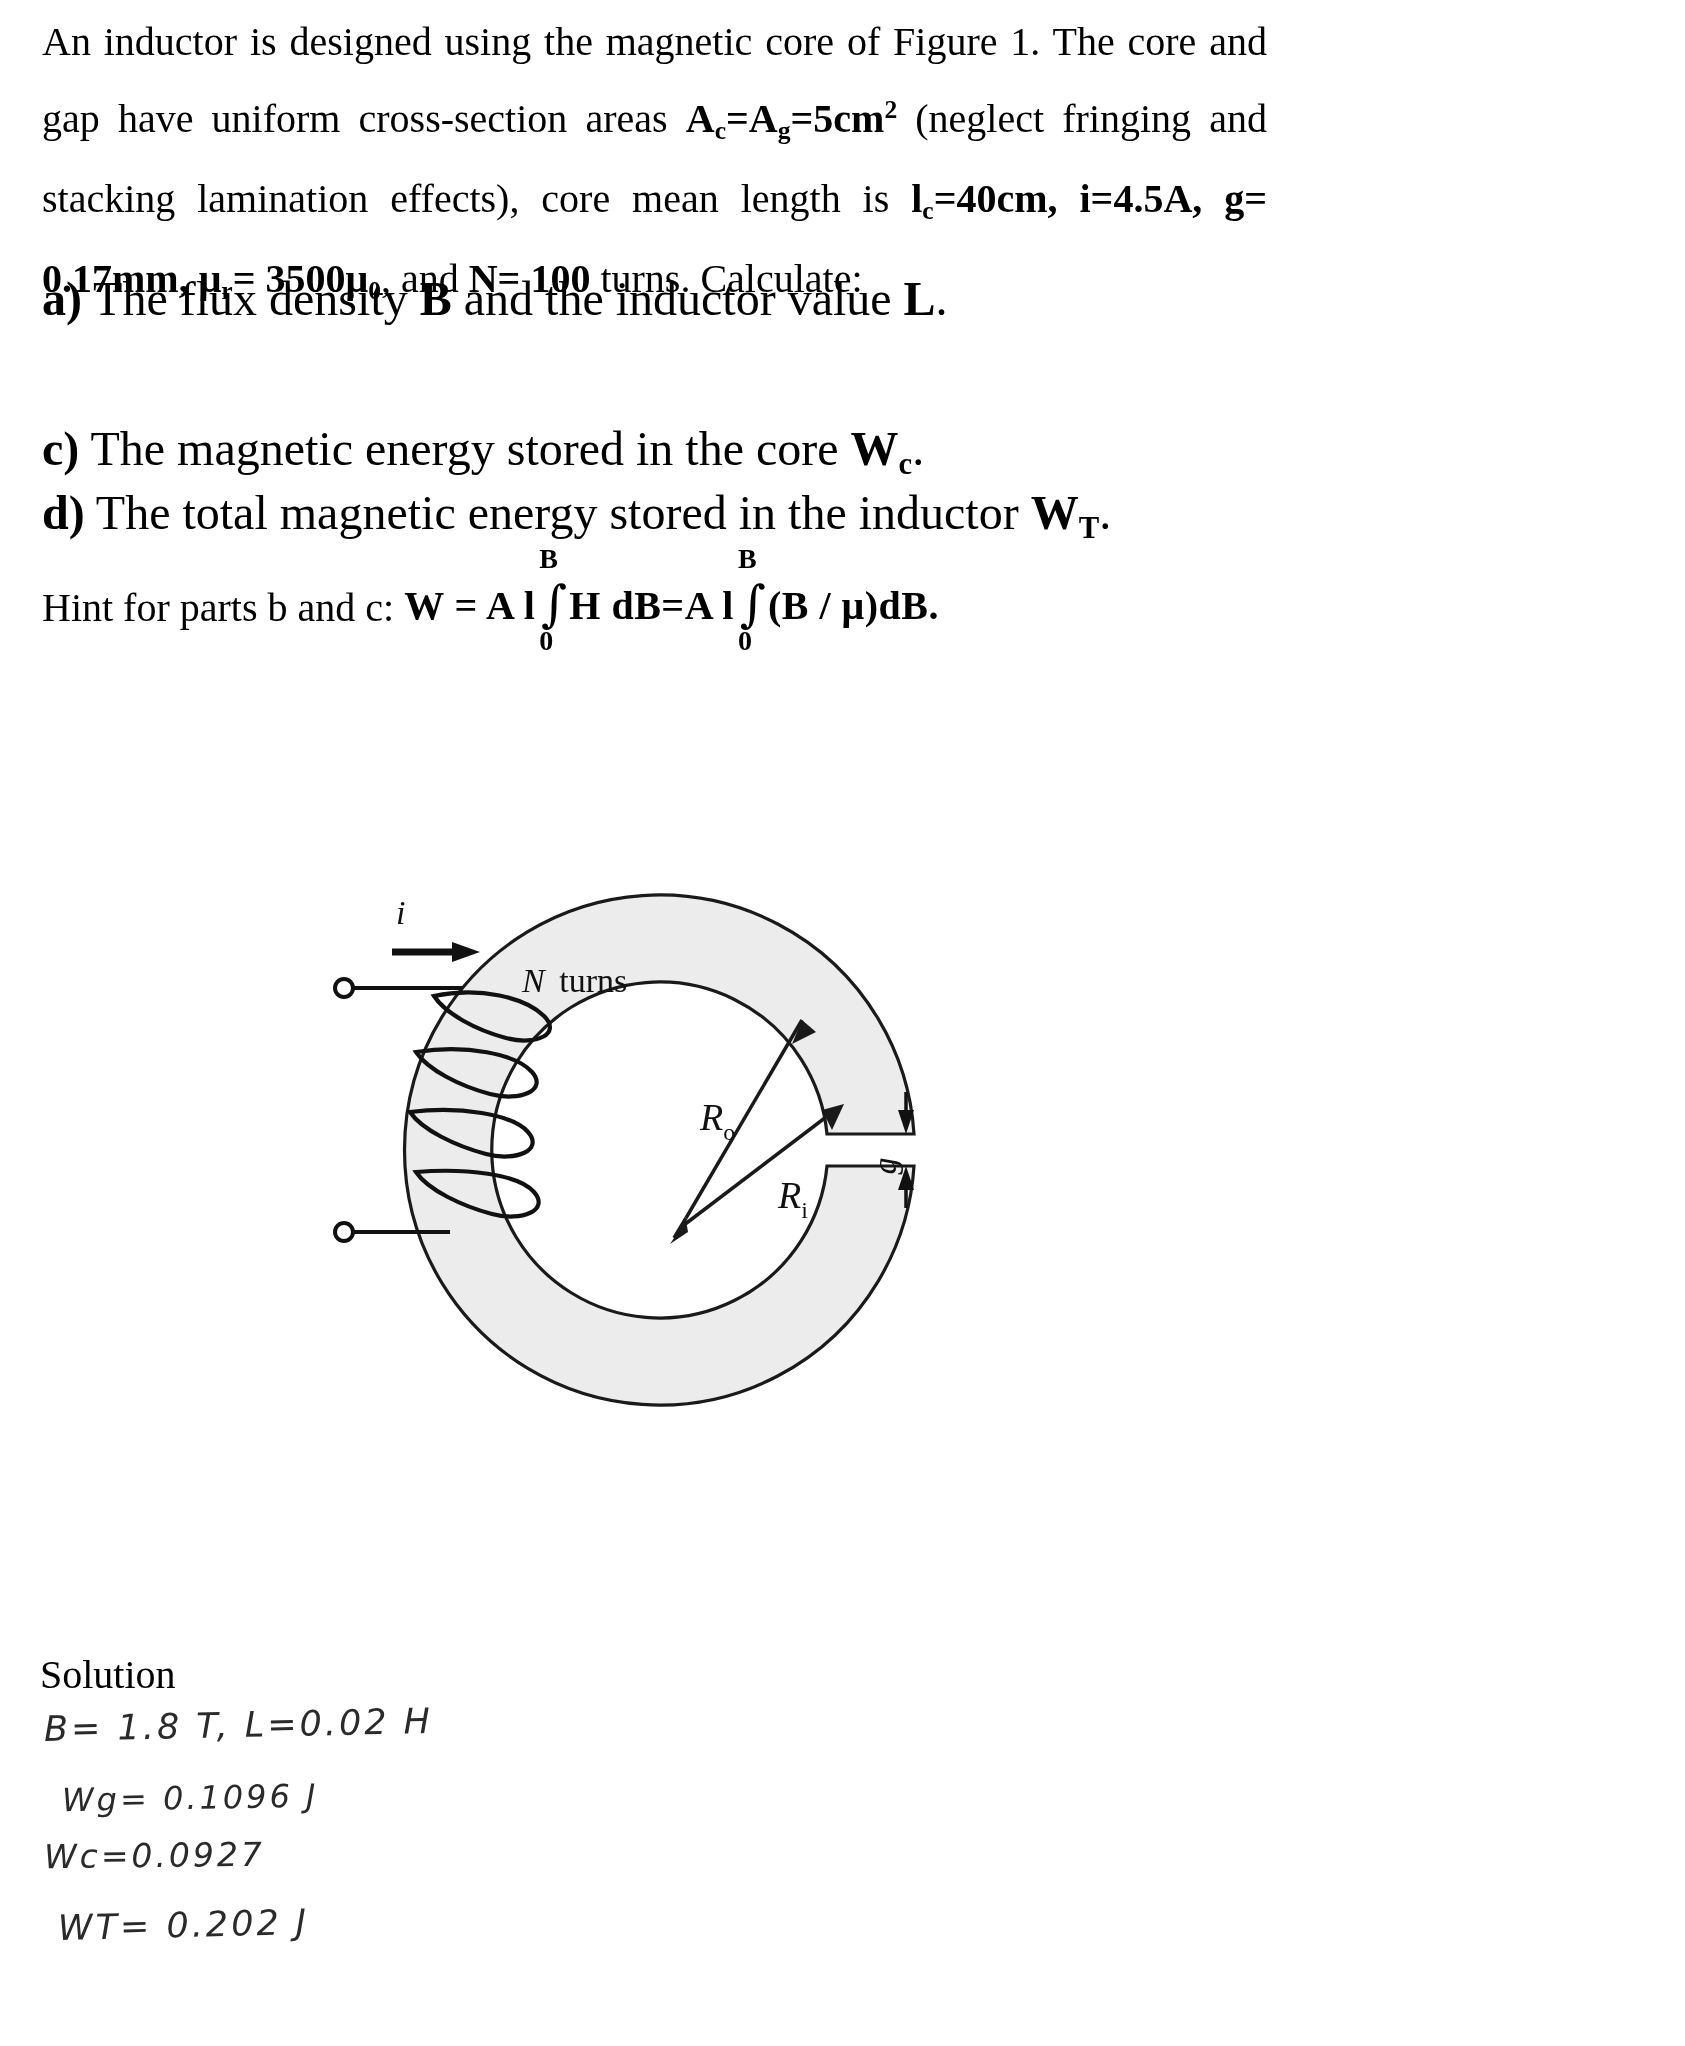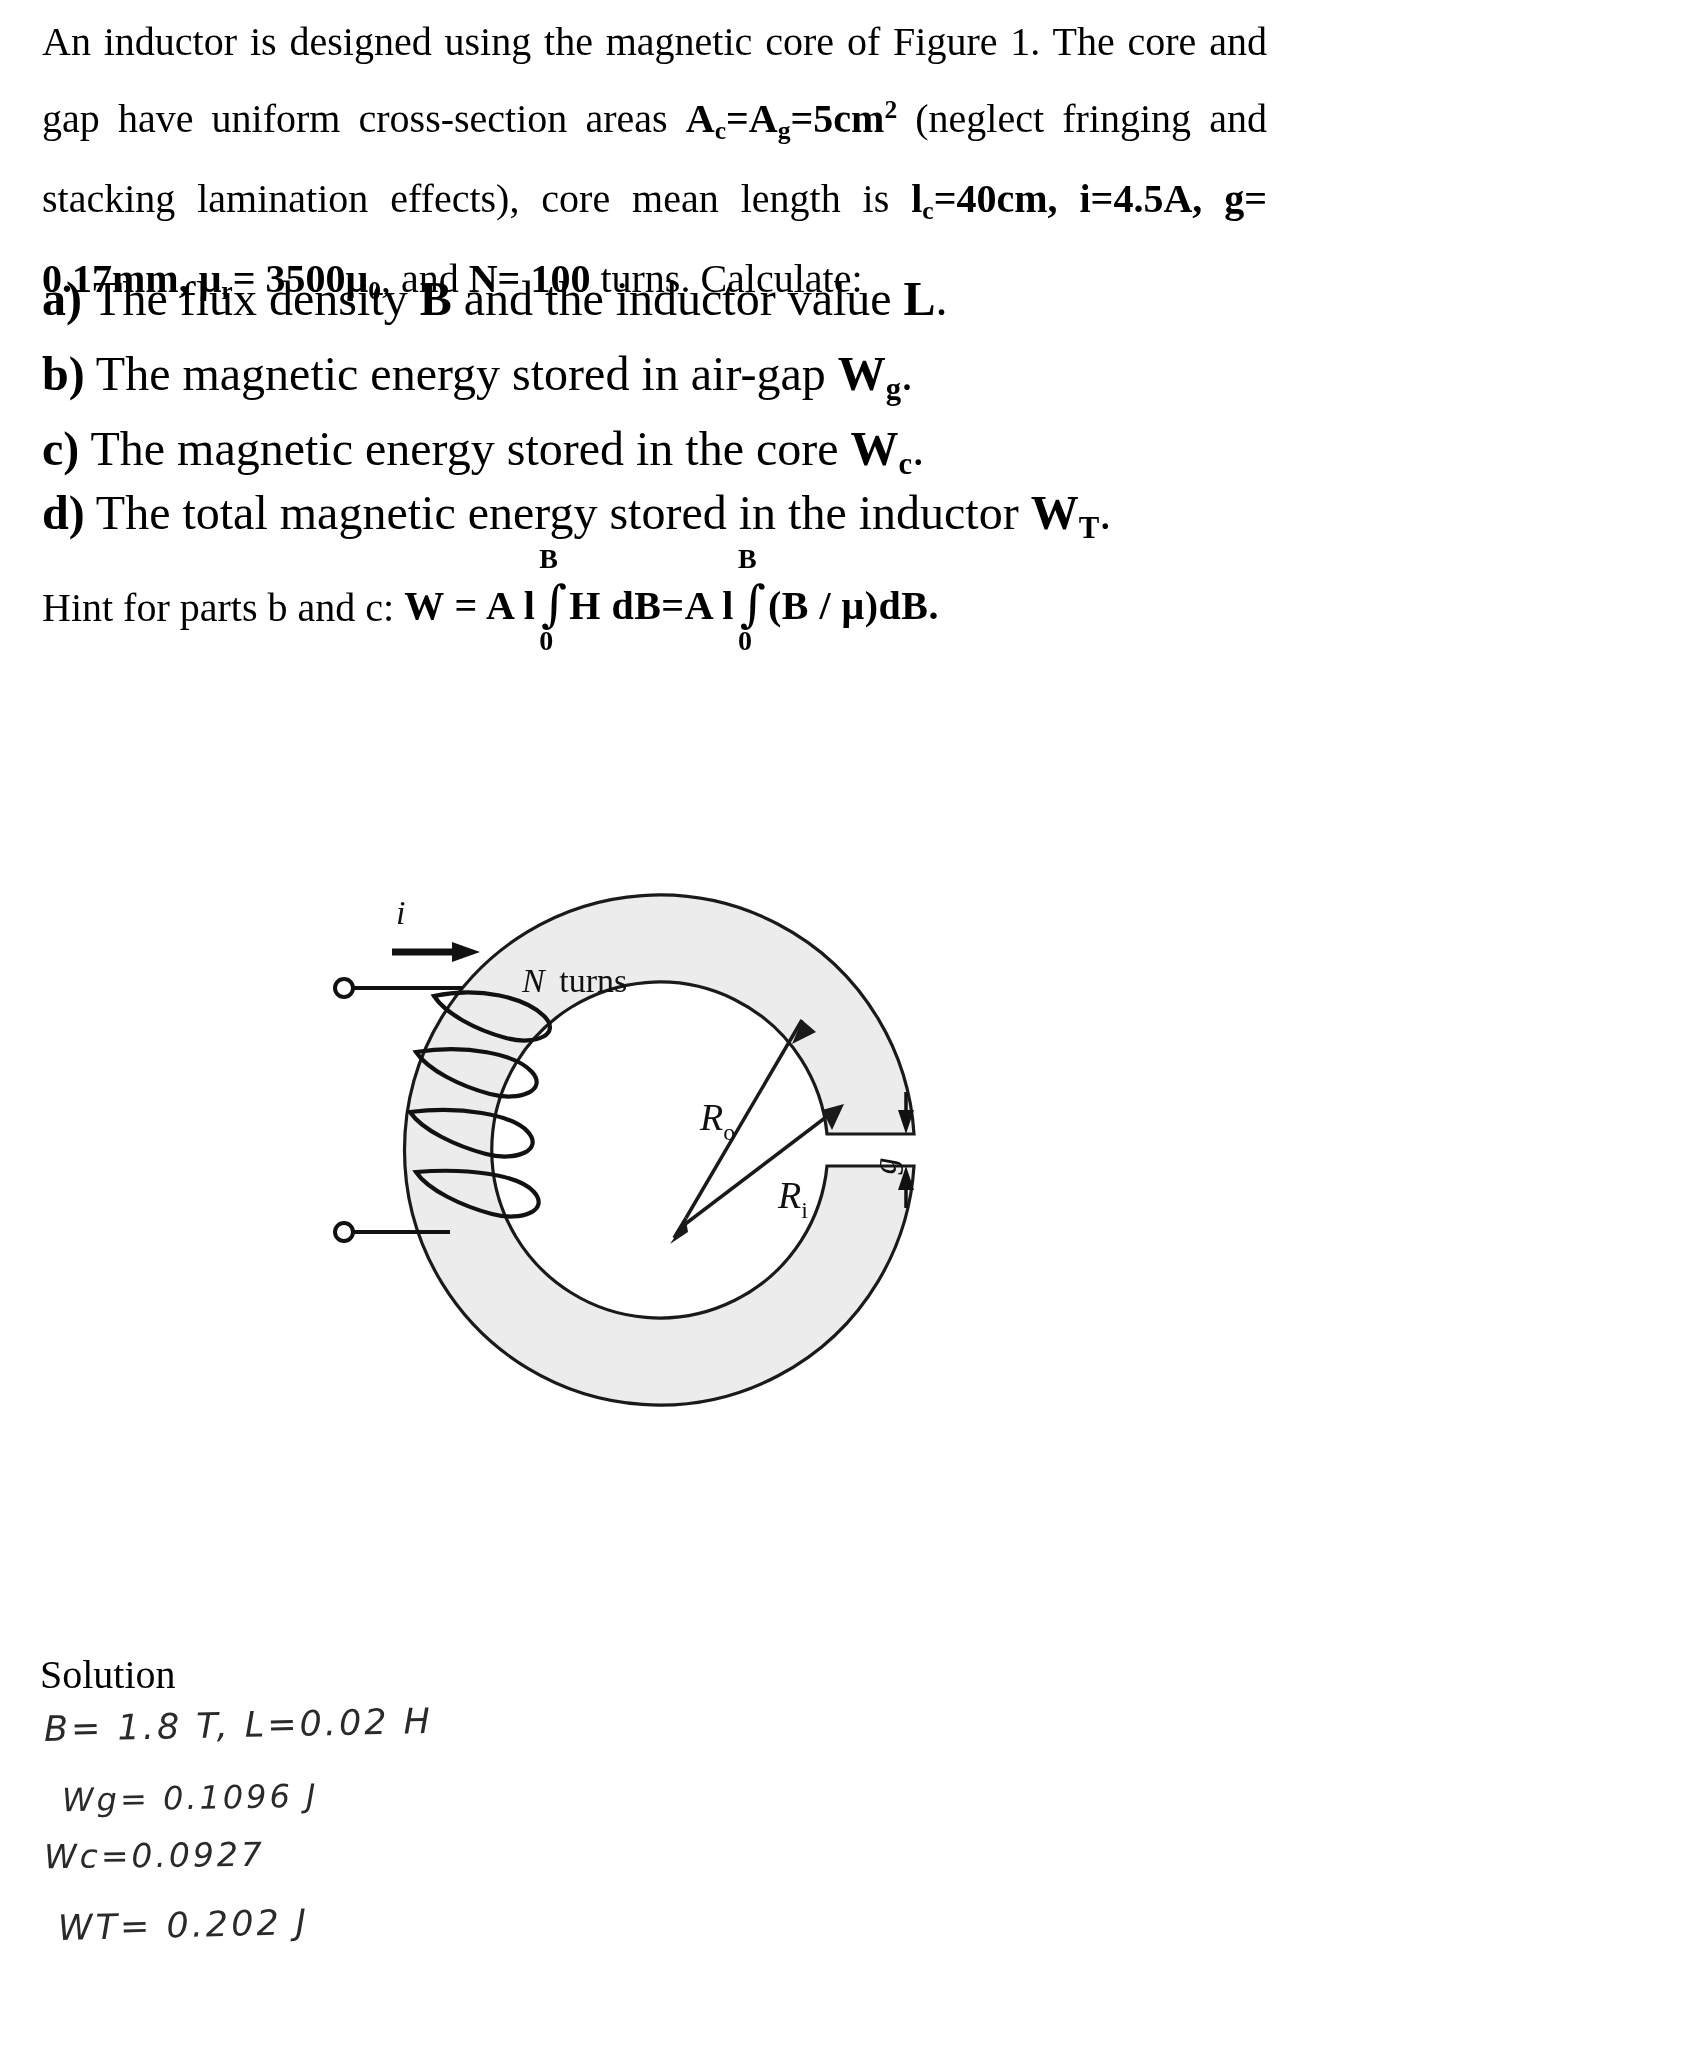--- a/index.html
+++ b/index.html
@@ -159,23 +159,20 @@
     <span>An inductor is designed using the magnetic core of Figure 1. The core</span>
     <span>and gap have uniform cross-section areas </span><b><span>A</span><span class="sub">c</span><span>=A</span><span class="sub">g</span><span>=5cm</span><span class="sup">2</span></b><span> (neglect fringing</span>
     <span>and stacking lamination effects), core mean length is </span><b><span>l</span><span class="sub">c</span><span>=40cm, i=4.5A, g=</span></b>
     <span class="last-line"><b>0.17mm, </b><b><span>μ</span><span class="sub">r</span><span>= 3500μ</span><span class="sub">0</span></b><span>, and </span><b>N= 100</b><span> turns. Calculate:</span></span>
   </div>
 
   <div class="qline" id="q-a">
     <b>a)</b><span> The flux density </span><b>B</b><span> and the inductor value </span><b>L</b><span>.</span>
   </div>
 
-  <div class="qline" id="q-b">
-    <b>b)</b><span> The magnetic energy stored in air-gap </span><b><span>W</span><span class="sub">g</span></b><span>.</span>
-  </div>
 
   <div class="qline" id="q-c">
     <b>c)</b><span> The magnetic energy stored in the core </span><b><span>W</span><span class="sub">c</span></b><span>.</span>
   </div>
 
   <div class="qline" id="q-d">
     <b>d)</b><span>  The total magnetic energy stored in the inductor </span><b><span>W</span><span class="sub">T</span></b><span>.</span>
   </div>
 
   <div class="hint">

